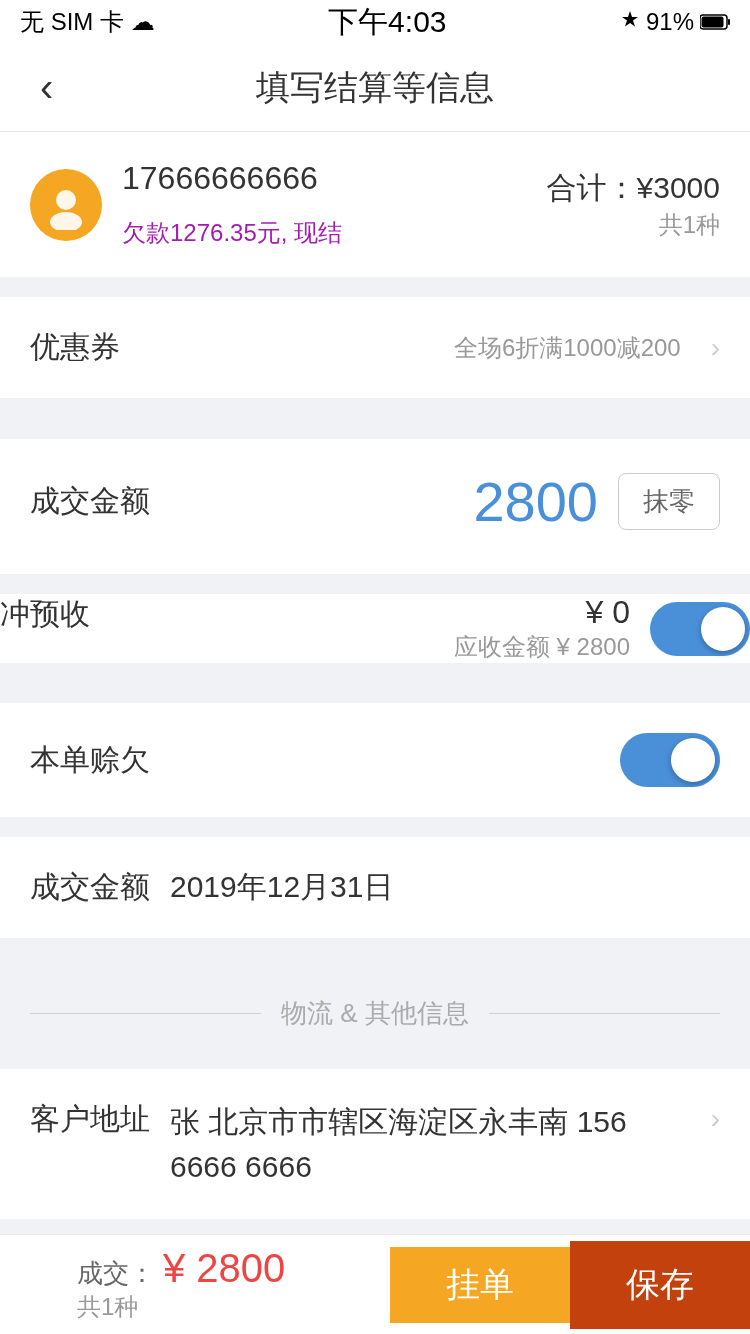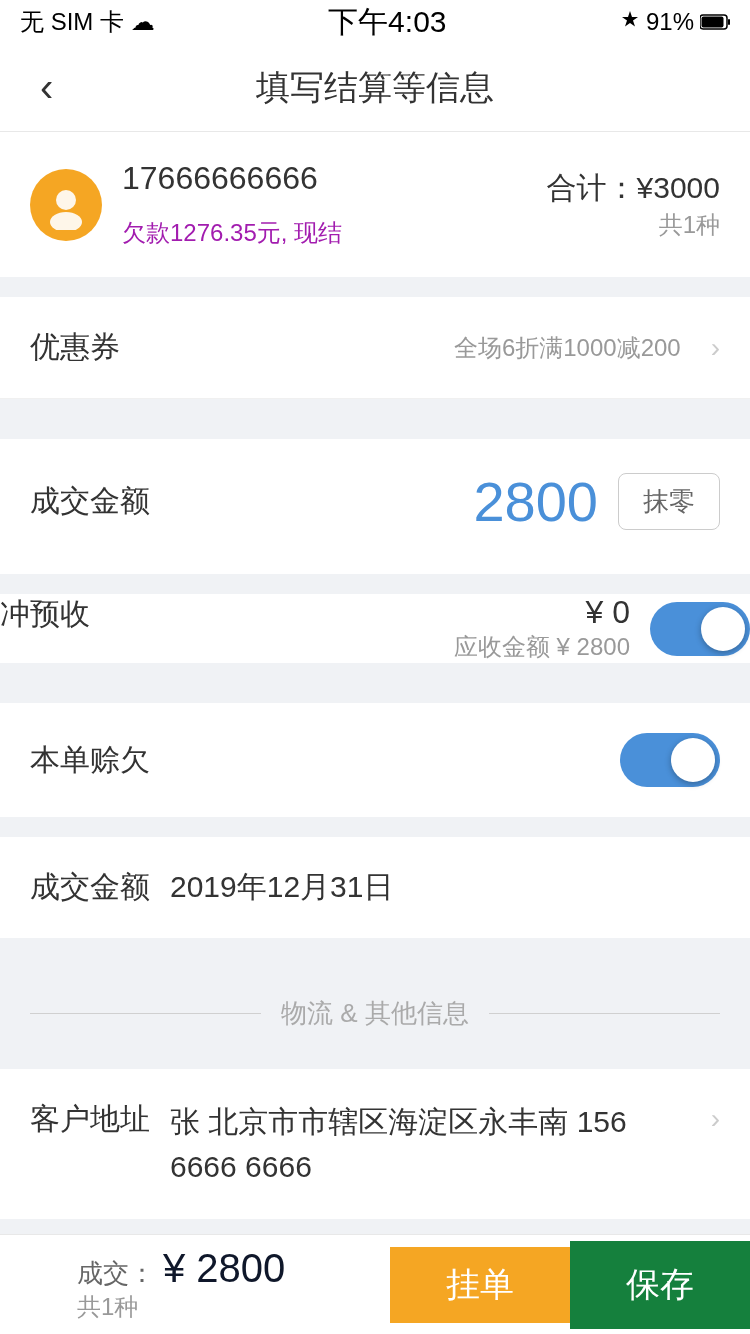--- a/index.html
+++ b/index.html
@@ -242,38 +242,38 @@
       display: flex;
       align-items: center;
       border-top: 1px solid #e8e8e8;
     }
     .bottom-info {
       flex: 1;
       padding: 0 30px;
       margin-left: 47px;
     }
     .bottom-deal { font-size: 26px; color: #666; }
-    .bottom-amount { font-size: 40px; font-weight: 500; color: #0f172a; }
+    .bottom-amount { font-size: 40px; font-weight: 500; color: #ef4444; }
     .bottom-count { font-size: 24px; color: #999; }
     .btn-hangsingle {
       width: 180px;
       height: 76px;
       background: #f5a623;
       color: #fff;
       font-size: 34px;
       display: flex;
       align-items: center;
       justify-content: center;
       cursor: pointer;
       border: none;
     }
     .btn-save {
       width: 180px;
       height: 88px;
-      background: #15803d;
+      background: #c2410c;
       color: #fff;
       font-size: 34px;
       display: flex;
       align-items: center;
       justify-content: center;
       cursor: pointer;
       border: none;
     }
   </style>
 </head>

